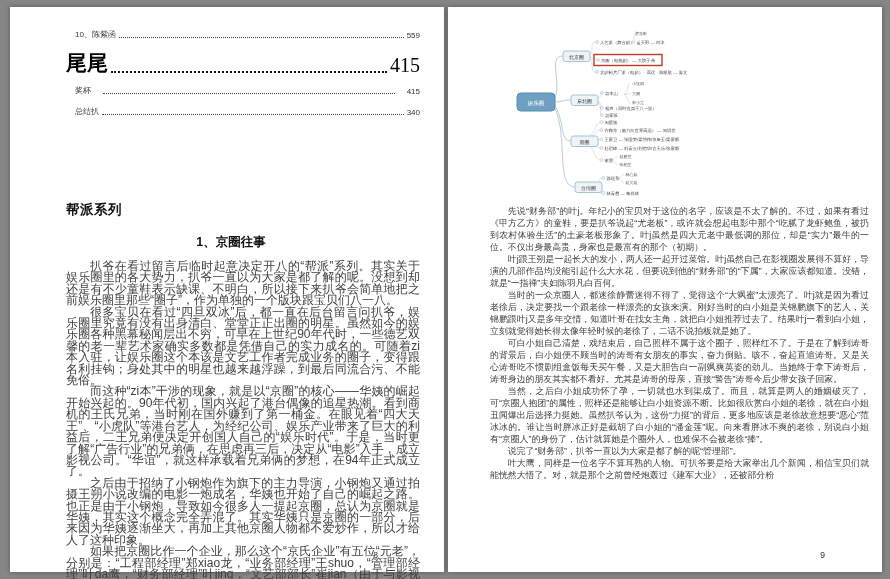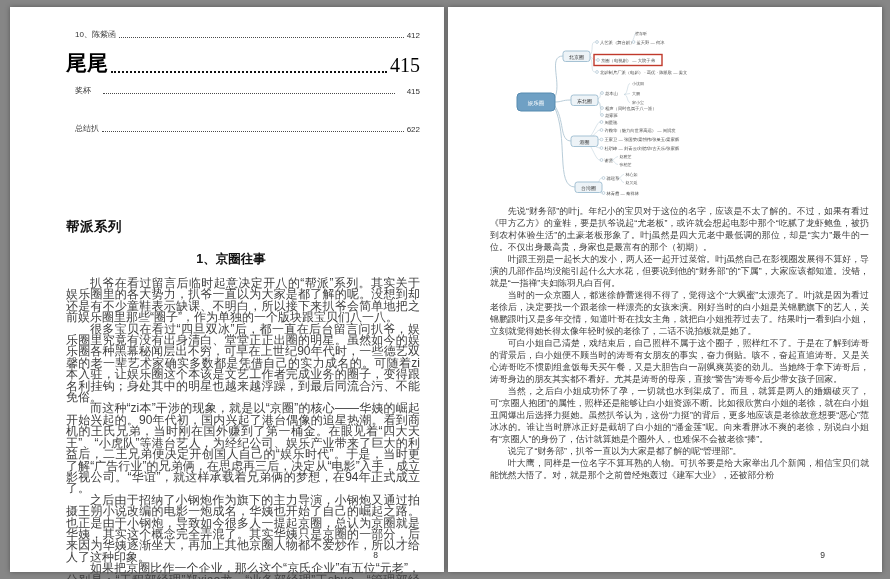--- a/index.html
+++ b/index.html
@@ -19,21 +19,21 @@
 
   
   .toc{padding:22px 24px 0 56px;color:#222;}
   .toc-row{display:flex;align-items:flex-end;justify-content:space-between;}
   .toc-row .dots{flex:1;border-bottom:1.6px dotted #4a4a4a;margin:0 3px 2px 3px;}
   .toc-small{font-size:8px;padding-left:9px;color:#333;}
   .toc-big{font-size:21px;font-weight:bold;color:#000;margin-top:9px;}
   .toc-big .dots{border-bottom:2.6px dotted #111;margin-bottom:4px;}
   .toc-big .toc-page{font-family:"Liberation Serif",serif;font-size:20px;font-weight:normal;}
   .toc-small.m1{margin-top:8px;gap:9px;}
-  .toc-small.m2{margin-top:27px;}
+  .toc-small.m2{margin-top:10px;}
 
   
   .section-title{margin:84px 0 0 56px;font-size:13.5px;font-weight:bold;color:#111;letter-spacing:.5px;}
   .chapter-title{margin-top:15px;text-align:center;font-size:12.5px;font-weight:bold;color:#111;padding-left:8px;}
   .body-text{padding:10px 24px 0 56px;font-size:12px;line-height:11.4px;text-align:justify;color:#3d3d3d;}
   .body-text p{margin:0;text-indent:2em;}
   .rp-body{padding:4px 13px 0 42px;font-size:8.9px;line-height:12px;text-align:justify;color:#3d3d3d;}
   .rp-body p{margin:0;text-indent:2em;}
   .pagenum{position:absolute;bottom:12px;font-size:8.5px;color:#333;}
   .page-left .pagenum{right:66px;}
@@ -49,36 +49,36 @@
 </head>
 <body>
 
 <div class="stage">
 
   <div class="page page-left">
     <div class="toc">
       <div class="toc-row toc-small">
         <span>10、陈紫函</span>
         <span class="dots"></span>
-        <span class="toc-page">412</span>
+        <span class="toc-page">559</span>
       </div>
       <div class="toc-row toc-big">
         <span>尾尾</span>
         <span class="dots"></span>
         <span class="toc-page">415</span>
       </div>
       <div class="toc-row toc-small m1">
         <span>奖杯</span>
         <span class="dots"></span>
         <span class="toc-page">415</span>
       </div>
       <div class="toc-row toc-small m2">
         <span>总结扒</span>
         <span class="dots"></span>
-        <span class="toc-page">622</span>
+        <span class="toc-page">340</span>
       </div>
     </div>
 
     <div class="section-title">帮派系列</div>
     <div class="chapter-title">1、京圈往事</div>
 
     <div class="body-text">
       <p>扒爷在看过留言后临时起意决定开八的“帮派”系列。其实关于娱乐圈里的各大势力，扒爷一直以为大家是都了解的呢。没想到却还是有不少童鞋表示缺课、不明白，所以接下来扒爷会简单地把之前娱乐圈里那些“圈子”，作为单独的一个版块跟宝贝们八一八。</p>
       <p>很多宝贝在看过“四旦双冰”后，都一直在后台留言问扒爷，娱乐圈里究竟有没有出身清白、堂堂正正出圈的明星。虽然如今的娱乐圈各种黑幕秘闻层出不穷，可早在上世纪90年代时，一些德艺双馨的老一辈艺术家确实多数都是凭借自己的实力成名的。可随着zi本入驻，让娱乐圈这个本该是文艺工作者完成业务的圈子，变得跟名利挂钩；身处其中的明星也越来越浮躁，到最后同流合污、不能免俗。</p>
       <p>而这种“zi本”干涉的现象，就是以“京圈”的核心——华姨的崛起开始兴起的。90年代初，国内兴起了港台偶像的追星热潮。看到商机的王氏兄弟，当时刚在国外赚到了第一桶金。在眼见着“四大天王”、“小虎队”等港台艺人，为经纪公司、娱乐产业带来了巨大的利益后，二王兄弟便决定开创国人自己的“娱乐时代”。于是，当时更了解“广告行业”的兄弟俩，在思虑再三后，决定从“电影”入手，成立影视公司。“华谊”，就这样承载着兄弟俩的梦想，在94年正式成立了。</p>

